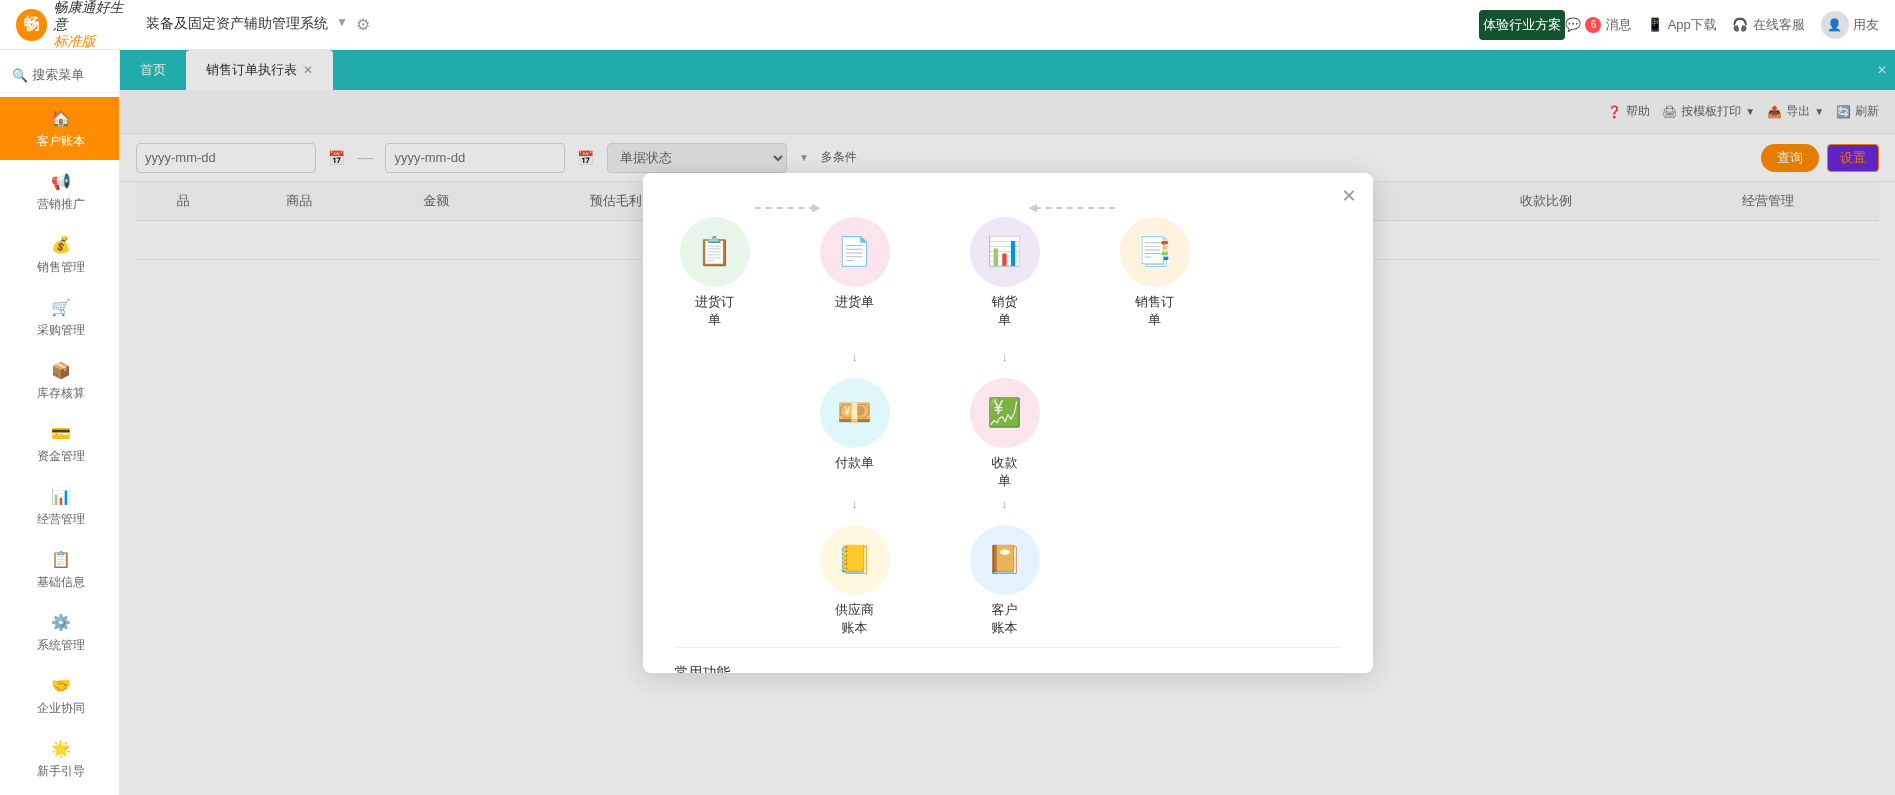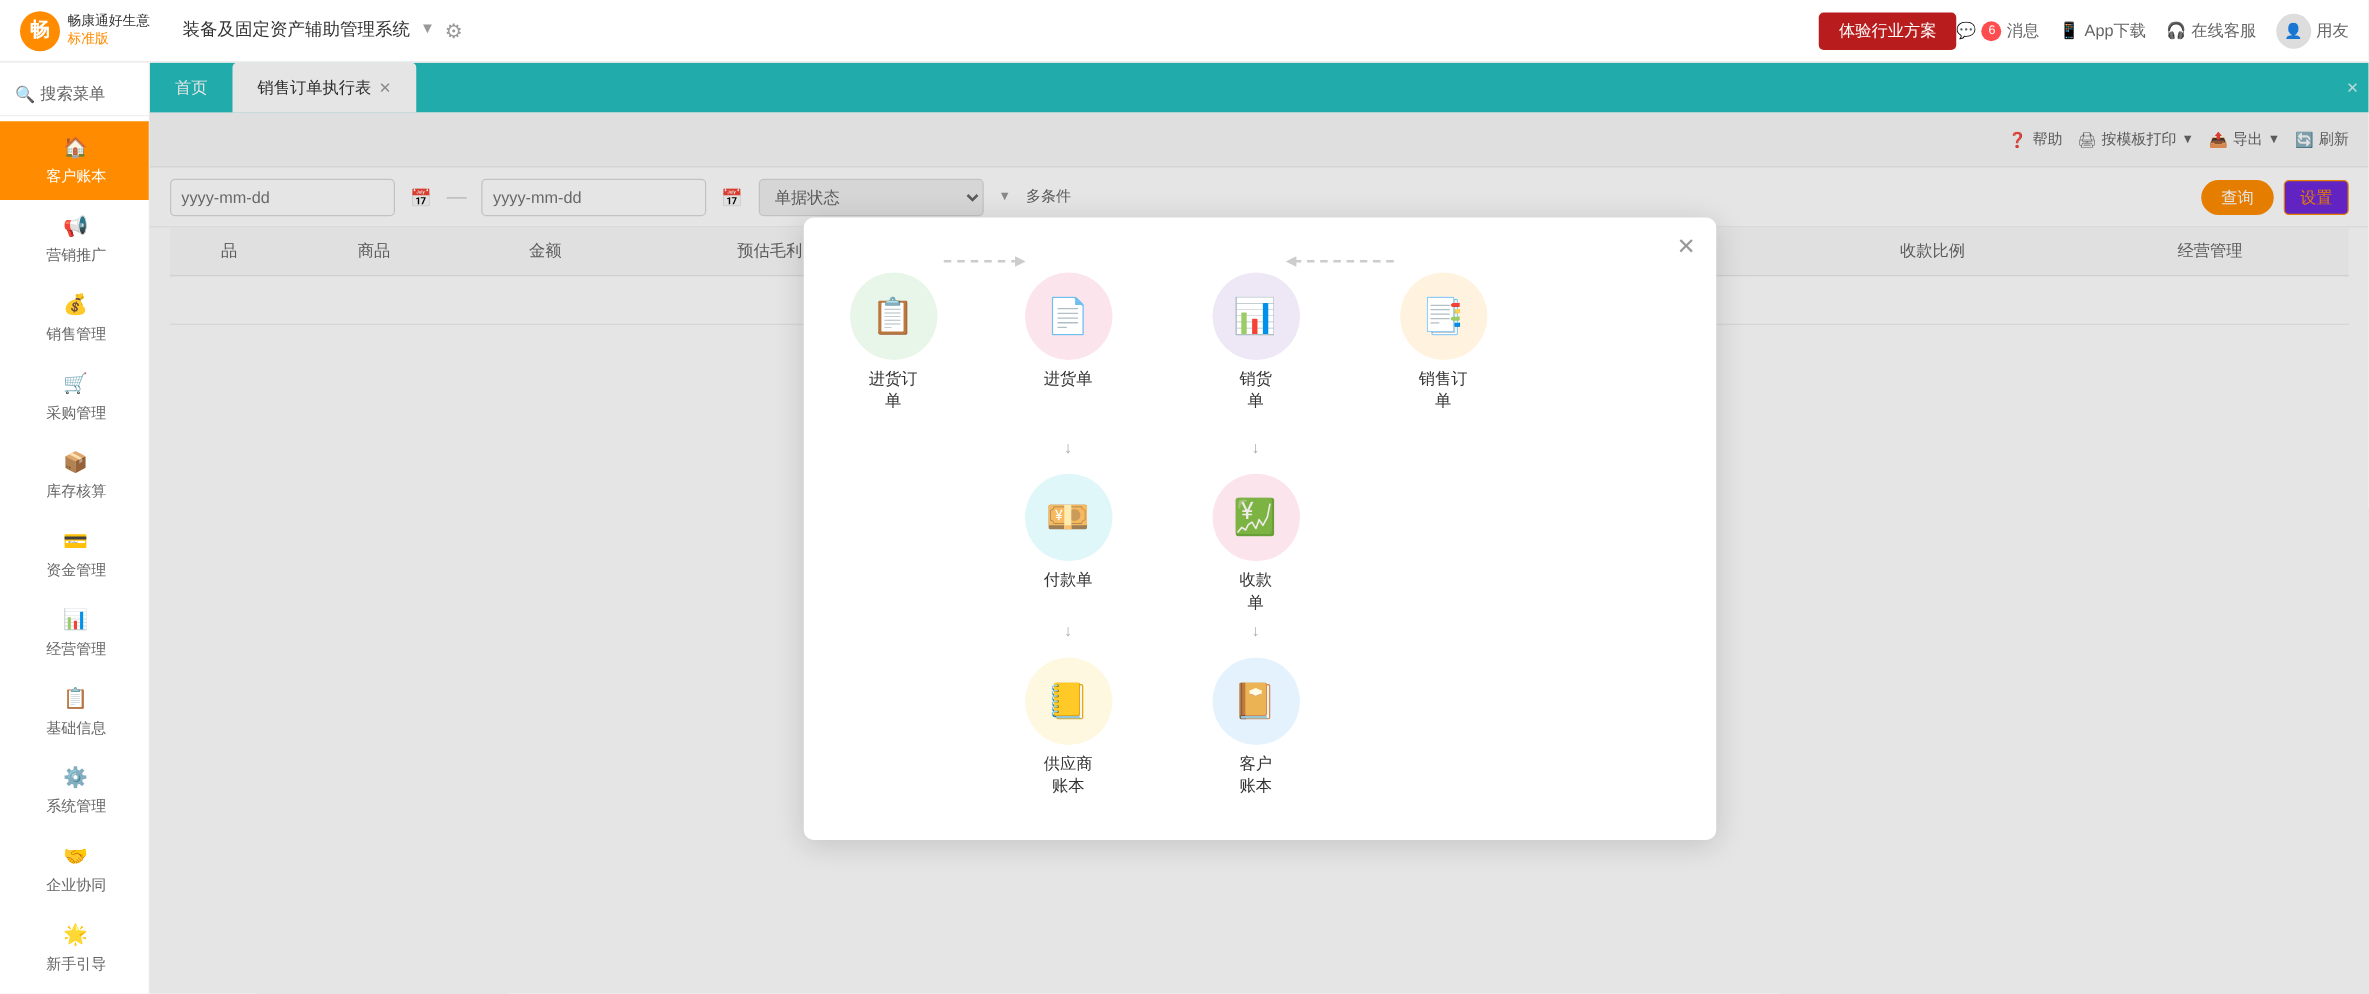--- a/index.html
+++ b/index.html
@@ -28,40 +28,41 @@
       background: #ff8c00;
       border-radius: 50%;
       display: flex;
       align-items: center;
       justify-content: center;
       color: white;
       font-size: 16px;
       font-weight: bold;
     }
     .logo-text {
-      font-size: 11px;
+      font-size: 14px;
       color: #333;
       line-height: 1.2;
+      font-style: italic;
     }
     .system-title {
       flex: 1;
       display: flex;
       gap: 8px;
       padding-left: 10px;
     }
     .system-title span {
       font-size: 14px;
       color: #333;
       font-weight: 500;
     }
     .trial-btn {
-      background: #b91c1c;
+      background: #14532d;
       color: white;
       border: none;
-      padding: 6px 16px;
+      padding: 6px 4px;
       border-radius: 4px;
       font-size: 13px;
       cursor: pointer;
     }
     .header-right {
       display: flex;
       align-items: center;
       gap: 16px;
       margin-left: auto;
     }
@@ -628,18 +629,22 @@
           </div>
 
           <div class="flow-node" style="grid-column:5">
             <div class="flow-circle" style="background:#e3f2fd;width:70px;height:70px">
               <span style="font-size:28px;color:#42a5f5">📔</span>
             </div>
             <div class="flow-label">客户账本</div>
           </div>
         </div>
 
+        <div class="common-functions">
+          <div class="common-functions-title">常用功能</div>
+
+        </div>
 
       </div>
     </div>
 
   </div>
 </div>
 
 </body></html>

